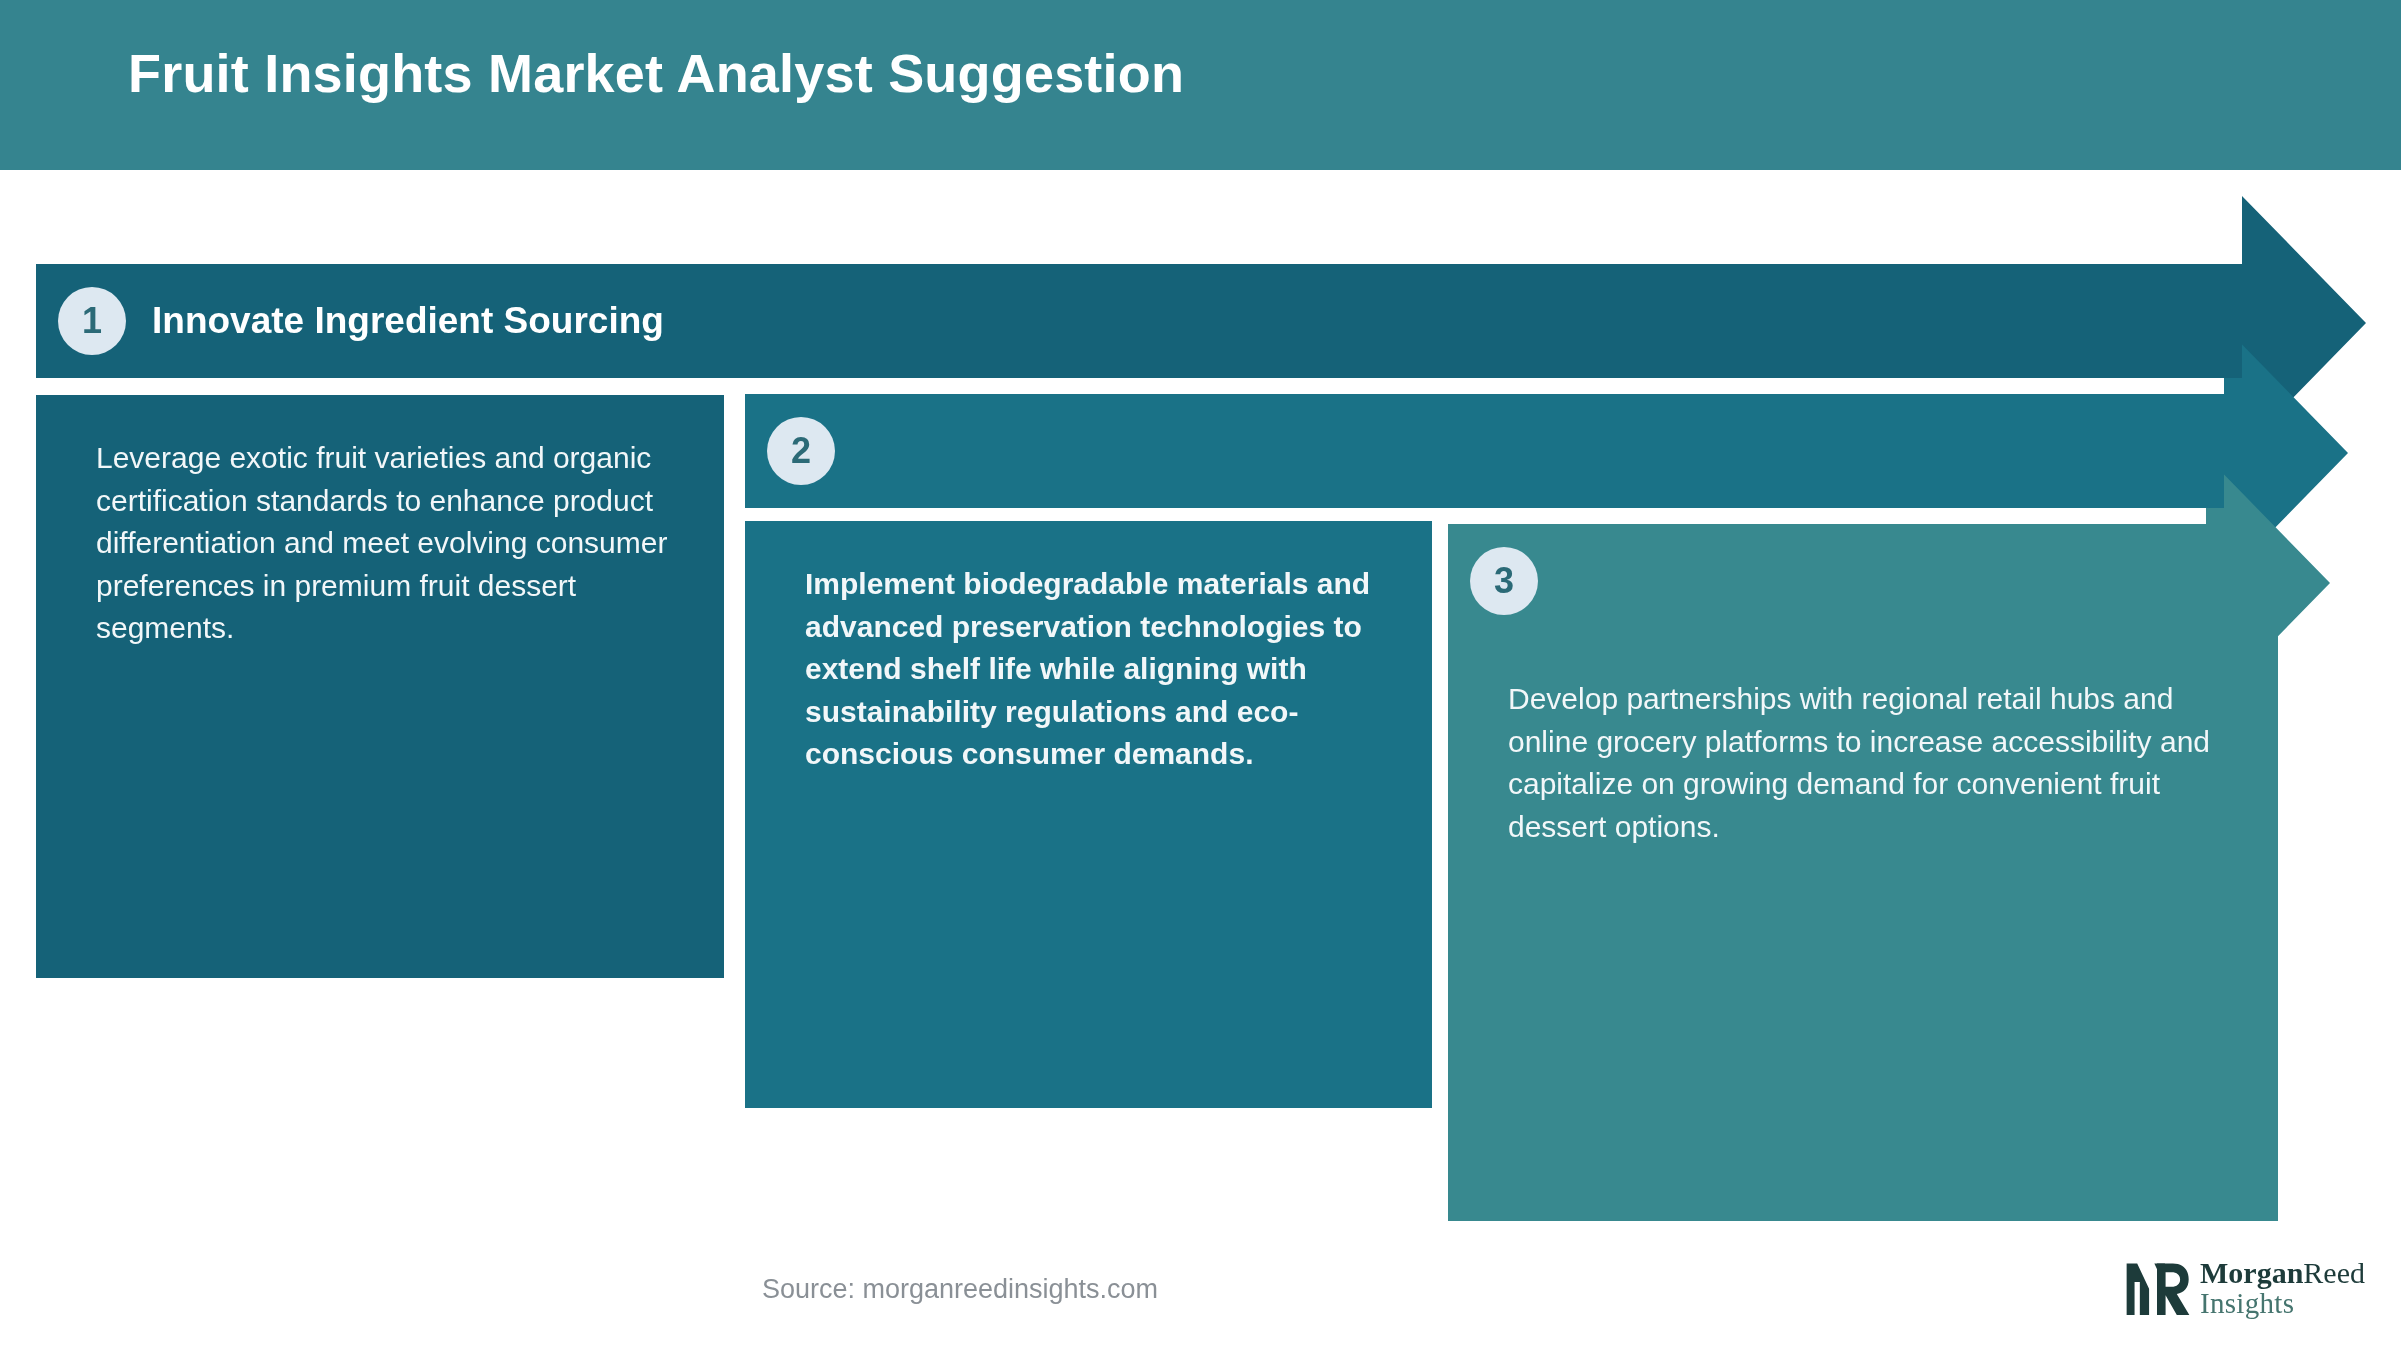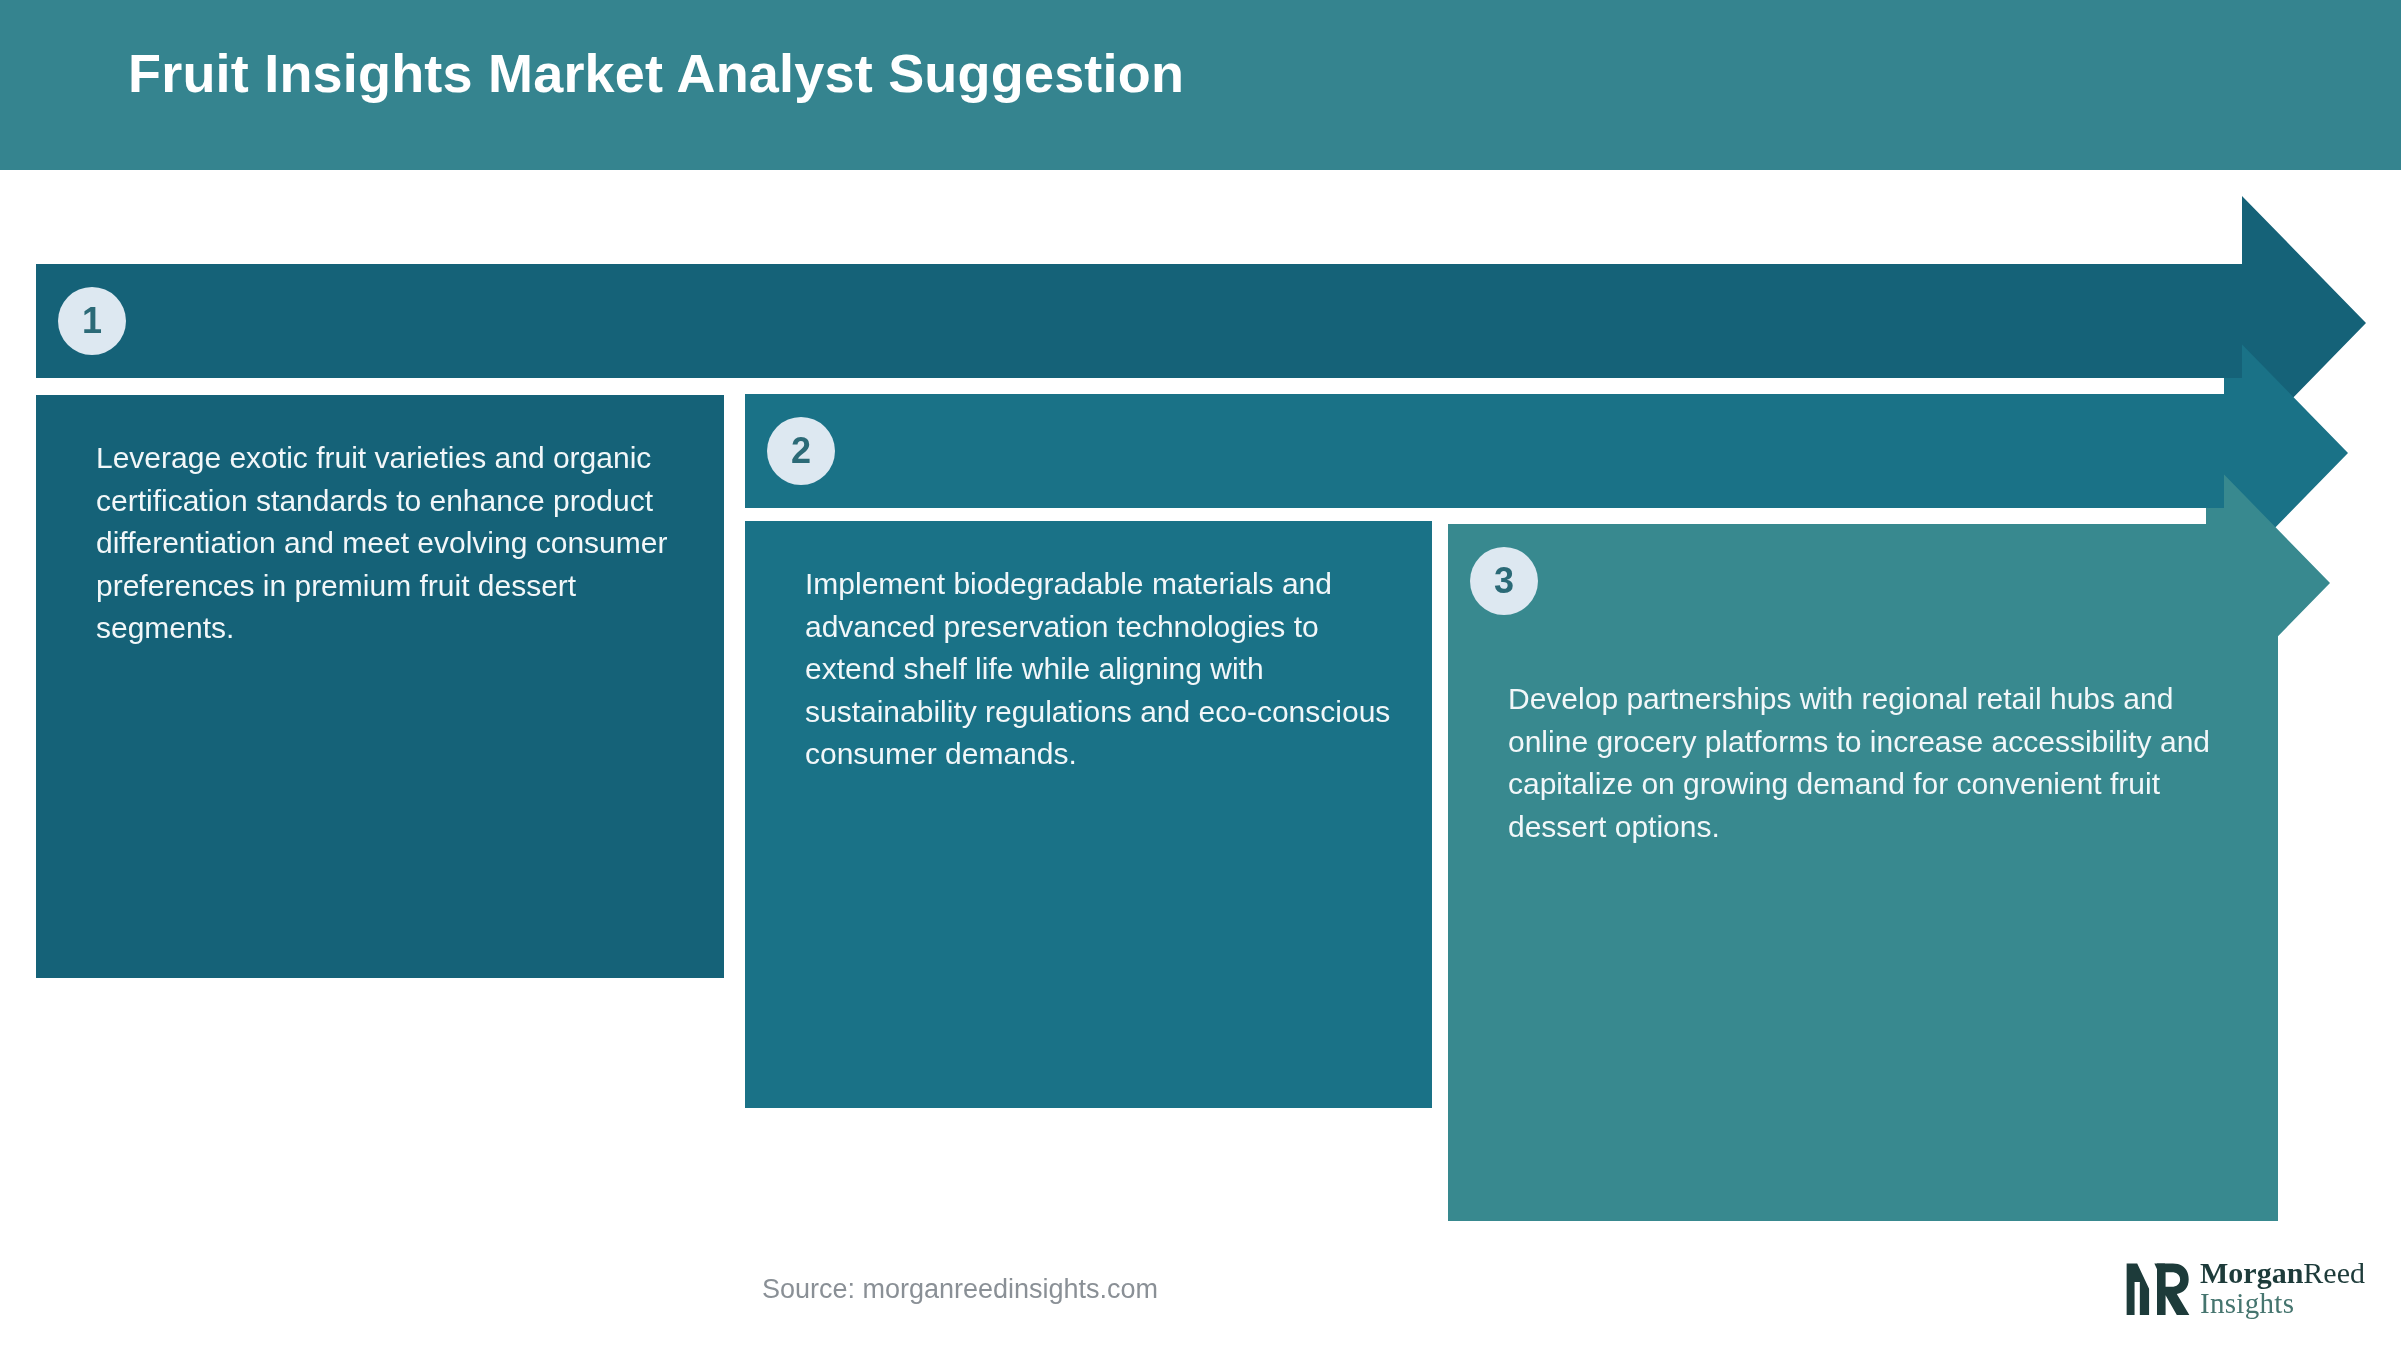--- a/index.html
+++ b/index.html
@@ -149,31 +149,32 @@
 
     <path d="M 36,264 L 2242,264 L 2242,196 L 2366,323 L 2242,450 L 2242,378 L 36,378 Z" fill="#156278"></path>
 
     <path d="M 750,394 L 2224,394 L 2224,326 L 2348,453 L 2224,580 L 2224,508 L 750,508 Z" fill="#1a7287"></path>
 
     <path d="M 1450,524 L 2206,524 L 2206,456 L 2330,583 L 2206,710 L 2206,638 L 1450,638 Z" fill="#38898f"></path>
   </svg>
 
   <div class="step-band tone-1" style="left:36px; top:264px; width:2206px; height:114px; padding-left:22px;">
     <div class="step-badge">1</div>
+    <div class="step-title">Innovate Ingredient Sourcing</div>
   </div>
 
   <div class="step-card tone-1" style="left:36px; top:395px; width:688px; height:583px;">
     <div class="step-card-text">Leverage exotic fruit varieties and organic certification standards to enhance product differentiation and meet evolving consumer preferences in premium fruit dessert segments.</div>
   </div>
 
   <div class="step-band tone-2" style="left:745px; top:394px; width:1479px; height:114px; padding-left:22px;">
     <div class="step-badge">2</div>
   </div>
 
-  <div class="step-card tone-2" style="left:745px; top:521px; width:687px; height:587px;">
+  <div class="step-card tone-2" style="left:745px; top:521px; width:687px; height:587px;font-weight:bold;">
     <div class="step-card-text">Implement biodegradable materials and advanced preservation technologies to extend shelf life while aligning with sustainability regulations and eco-conscious consumer demands.</div>
   </div>
 
   <div class="step-band tone-3" style="left:1448px; top:524px; width:760px; height:114px; padding-left:22px;">
     <div class="step-badge">3</div>
   </div>
 
   <div class="step-card tone-3" style="left:1448px; top:636px; width:830px; height:585px;">
     <div class="step-card-text">Develop partnerships with regional retail hubs and online grocery platforms to increase accessibility and capitalize on growing demand for convenient fruit dessert options.</div>
   </div>

